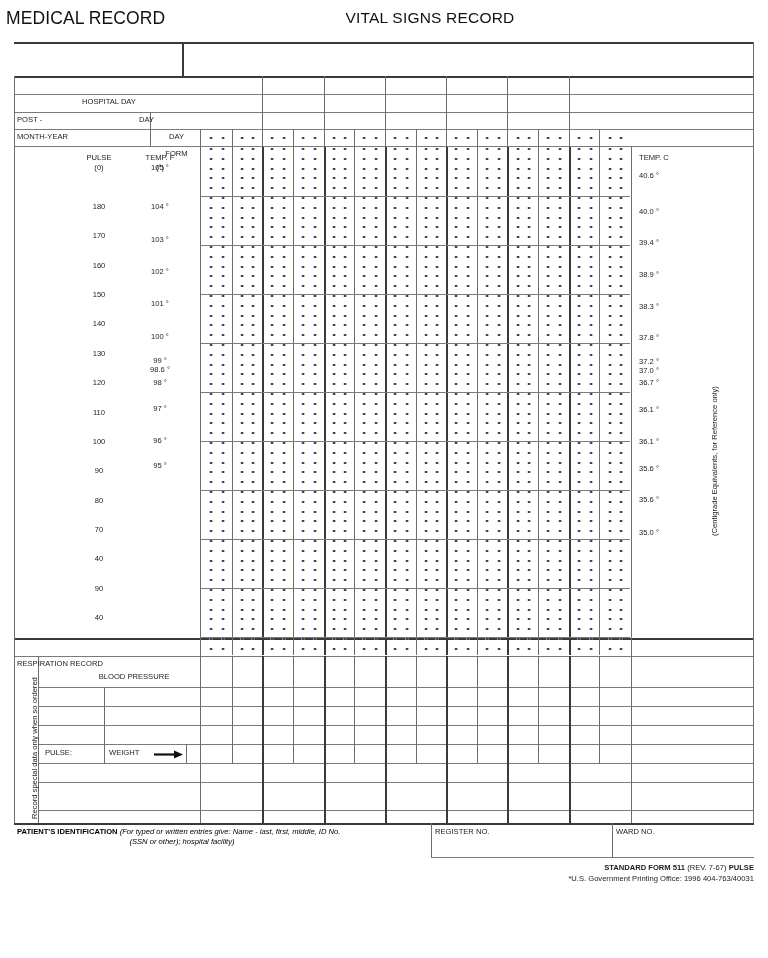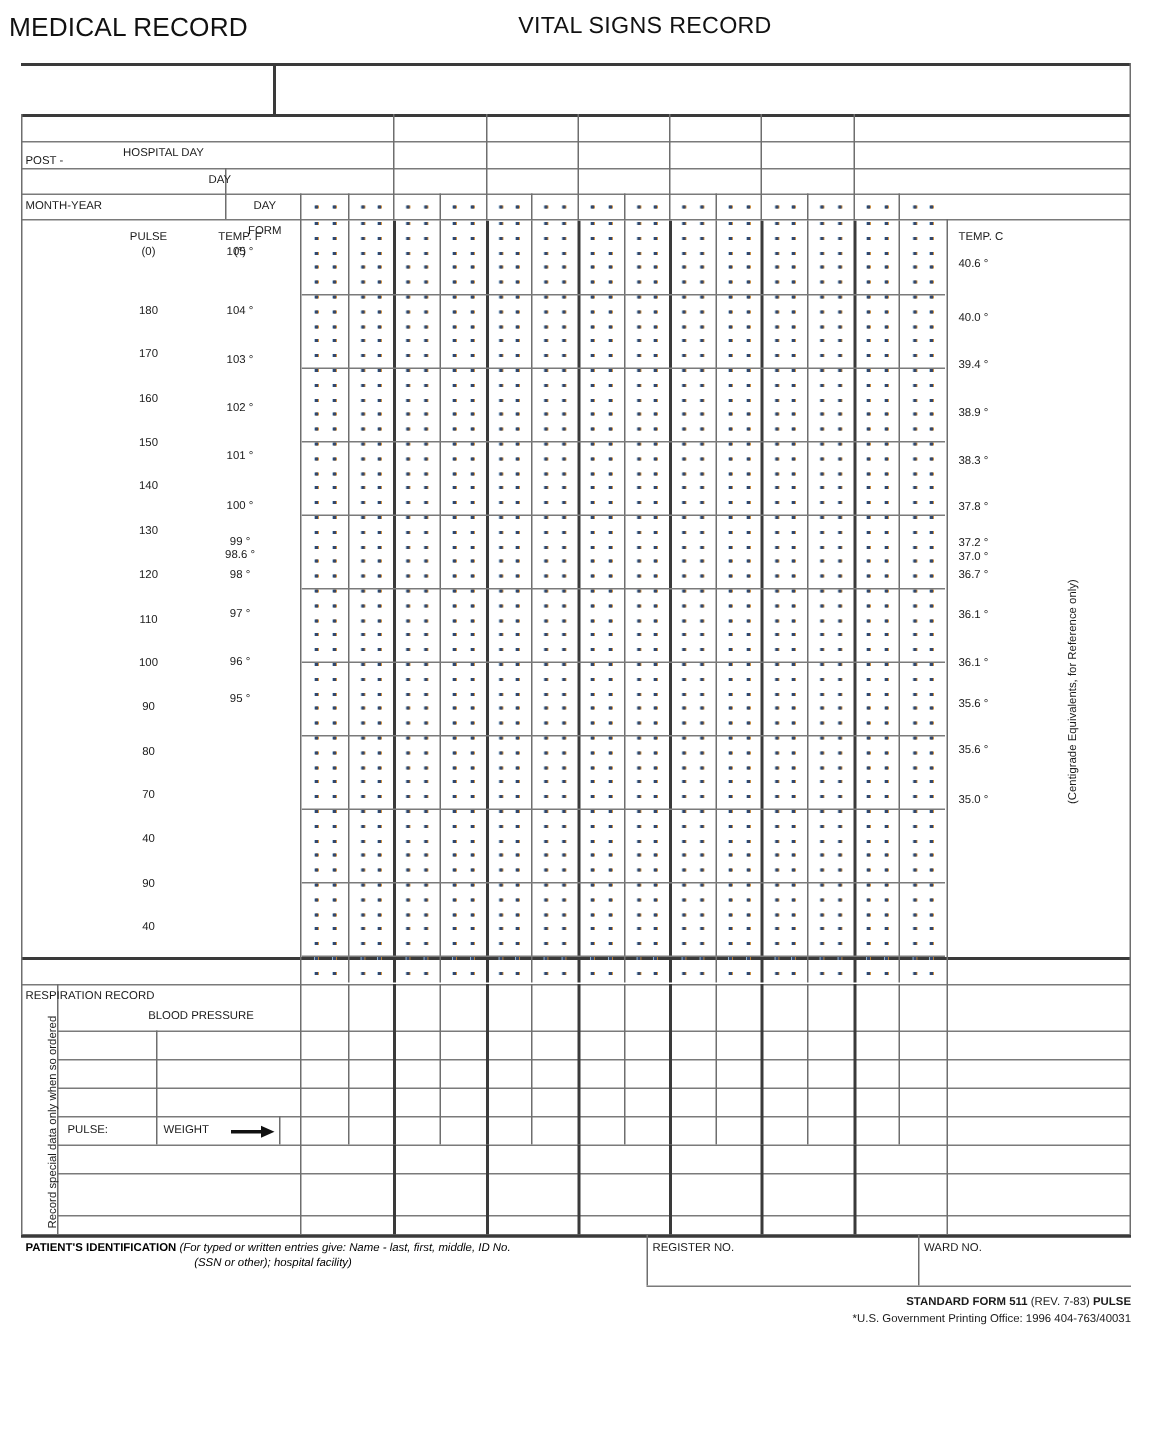--- a/index.html
+++ b/index.html
@@ -134,21 +134,21 @@
     <div class="vl" style="left:90px;  top:702px;height:19px;"></div>
     <div class="vl" style="left:172px; top:702px;height:19px;"></div>
     <div class="vl" style="left:186px; top:87px; height:527px;"></div>
     <div class="vl" style="left:186px; top:614px;height:167px;"></div>
     <div class="vl" style="left:617px; top:104px;height:510px;"></div>
     <div class="vl" style="left:617px; top:614px;height:167px;"></div>
     <div class="vl" style="left:417px; top:781px;height:34px;"></div>
     <div class="vl" style="left:598px; top:781px;height:34px;"></div>
 
     <div class="lbl c" style="left:20px; top:55px; width:150px;">HOSPITAL DAY</div>
-    <div class="lbl" style="left:3px; top:60px;">POST -</div>
+    <div class="lbl" style="left:3px; top:73px;">POST -</div>
     <div class="lbl" style="left:125px; top:73px;">DAY</div>
     <div class="lbl" style="left:3px; top:90px;">MONTH-YEAR</div>
     <div class="lbl c" style="left:140px; top:90px; width:45px;">DAY</div>
     <div class="lbl c" style="left:140px; top:107px; width:45px;">FORM</div>
 
     <div class="lbl c" style="left:50px; top:111px; width:70px;">PULSE</div>
     <div class="lbl c" style="left:50px; top:121px; width:70px;">(0)</div>
     <div class="lbl c" style="left:112px; top:111px; width:68px;">TEMP. F</div>
     <div class="lbl c" style="left:112px; top:121px; width:68px;">(°)</div>
     <div class="lbl" style="left:625px; top:111px;">TEMP. C</div>
@@ -1762,17 +1762,17 @@
       <div class="vl thick" style="left: 248px; top: 721px; height: 60px;"></div>
       <div class="vl thick" style="left: 310px; top: 721px; height: 60px;"></div>
       <div class="vl thick" style="left: 371px; top: 721px; height: 60px;"></div>
       <div class="vl thick" style="left: 432px; top: 721px; height: 60px;"></div>
       <div class="vl thick" style="left: 493px; top: 721px; height: 60px;"></div>
       <div class="vl thick" style="left: 555px; top: 721px; height: 60px;"></div>
     </div>
 
   <div id="footer">
     <div>
-      <b>STANDARD FORM 511</b><span> (REV. 7-83) </span><b>PULSE</b>
+      <b>STANDARD FORM 511</b><span> (REV. 7-67) </span><b>PULSE</b>
     </div>
     <div>*U.S. Government Printing Office: 1996 404-763/40031</div>
   </div>
 </div>
 
 </body></html>

